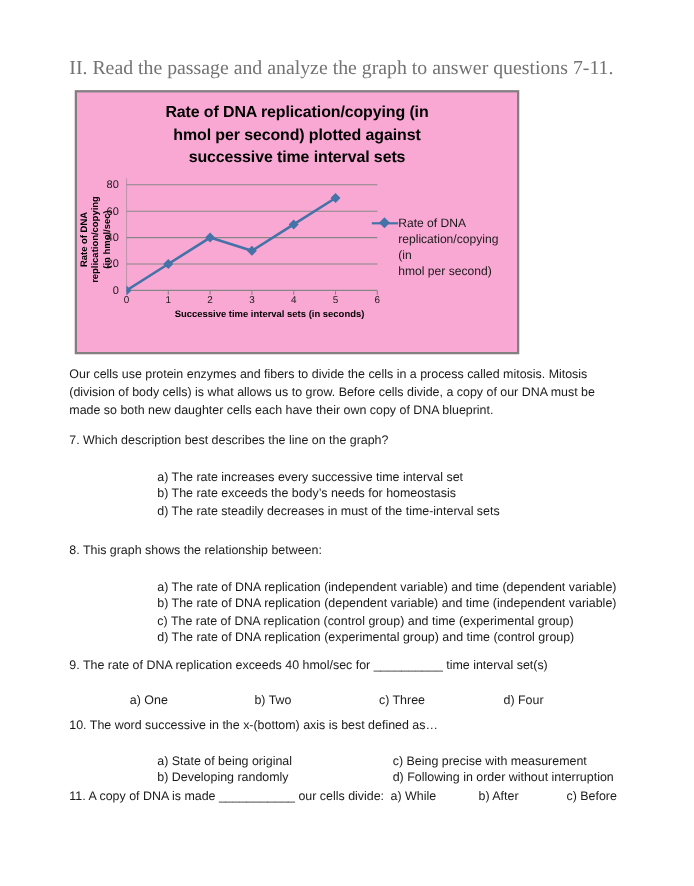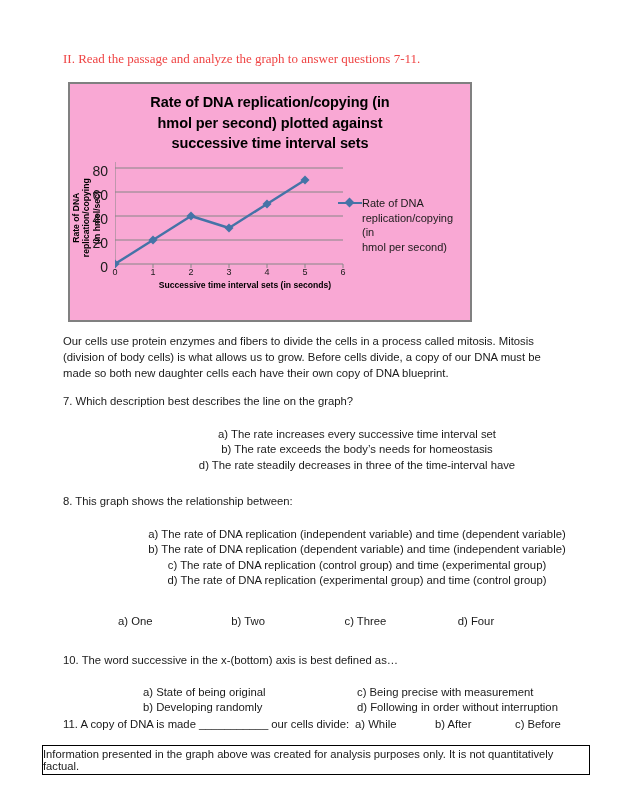--- a/index.html
+++ b/index.html
@@ -22,22 +22,22 @@
     width: 631px;
     height: 805px;
   }
 
   
   .section-heading {
     position: absolute;
     left: 63px;
     top: 51px;
     font-family: "Liberation Serif", serif;
-    font-size: 13px;
-    color: #ef4444;
+    font-size: 18px;
+    color: #737373;
     white-space: nowrap;
   }
 
   
   .chart-box {
     position: absolute;
     left: 68px;
     top: 82px;
     width: 404px;
     height: 240px;
@@ -78,21 +78,21 @@
     font-size: 8.6px;
     font-weight: bold;
     line-height: 1.22;
     color: #000;
   }
 
   .ytick {
     position: absolute;
     width: 24px;
     text-align: right;
-    font-size: 14px;
+    font-size: 10px;
     color: #1a1a1a;
     line-height: 1;
   }
 
   .xtick {
     position: absolute;
     width: 16px;
     text-align: center;
     font-size: 9px;
     color: #1a1a1a;
@@ -158,21 +158,20 @@
     left: 63px;
     width: 508px;
     font-size: 11.3px;
     line-height: 1.38;
     color: #1a1a1a;
   }
   .q-stem { margin: 0; }
   .q-options {
     margin: 0;
     padding-left: 80px;
-    text-align: center;
   }
   .q-options .opt { white-space: pre-wrap; }
 
   .opts-cols2 {
     display: flex;
     padding-left: 80px;
     align-items: flex-end;
   }
   .opts-cols2 .col { flex: 0 0 50%; }
 
@@ -295,35 +294,36 @@
     </div>
   </div>
 
   <div class="passage">Our cells use protein enzymes and fibers to divide the cells in a process called mitosis. Mitosis (division of body cells) is what allows us to grow. Before cells divide, a copy of our DNA must be made so both new daughter cells each have their own copy of DNA blueprint.</div>
 
   <div class="question" style="top:394px;">
     <p class="q-stem">7. Which description best describes the line on the graph?</p>
     <div class="q-options" style="margin-top:17px;">
       <div class="opt">a) The rate increases every successive time interval set</div>
       <div class="opt">b) The rate exceeds the body’s needs for homeostasis</div>
-      <div class="opt">d) The rate steadily decreases in three of the time-interval have</div>
+      <div class="opt">d) The rate steadily decreases in must of the time-interval sets</div>
     </div>
   </div>
 
   <div class="question" style="top:494px;">
     <p class="q-stem">8. This graph shows the relationship between:</p>
     <div class="q-options" style="margin-top:17px;">
       <div class="opt">a) The rate of DNA replication (independent variable) and time (dependent variable)</div>
       <div class="opt">b) The rate of DNA replication (dependent variable) and time (independent variable)</div>
       <div class="opt">c) The rate of DNA replication (control group) and time (experimental group)</div>
       <div class="opt">d) The rate of DNA replication (experimental group) and time (control group)</div>
     </div>
   </div>
 
   <div class="question" style="top:598px;">
+    <p class="q-stem">9. The rate of DNA replication exceeds 40 hmol/sec for __________ time interval set(s)</p>
     <div class="opts-inline" style="margin-top:16px;">
       <span class="oi">a) One</span>
       <span class="oi">b) Two</span>
       <span class="oi">c) Three</span>
       <span class="oi">d) Four</span>
     </div>
   </div>
 
   <div class="question" style="top:653px;">
     <p class="q-stem">10. The word successive in the x-(bottom) axis is best defined as…</p>
@@ -341,17 +341,14 @@
 
   <div class="question" style="top:717px;">
     <div class="q11-line">
       <span class="q11-stem">11. A copy of DNA is made ___________ our cells divide:</span>
       <span class="q11-opt">a) While</span>
       <span class="q11-opt">b) After</span>
       <span class="q11-opt">c) Before</span>
     </div>
   </div>
 
-  <div class="footer-box">
-    <span>Information presented in the graph above was created for analysis purposes only. It is not quantitatively factual.</span>
-  </div>
 
 </div>
 
 </body></html>

